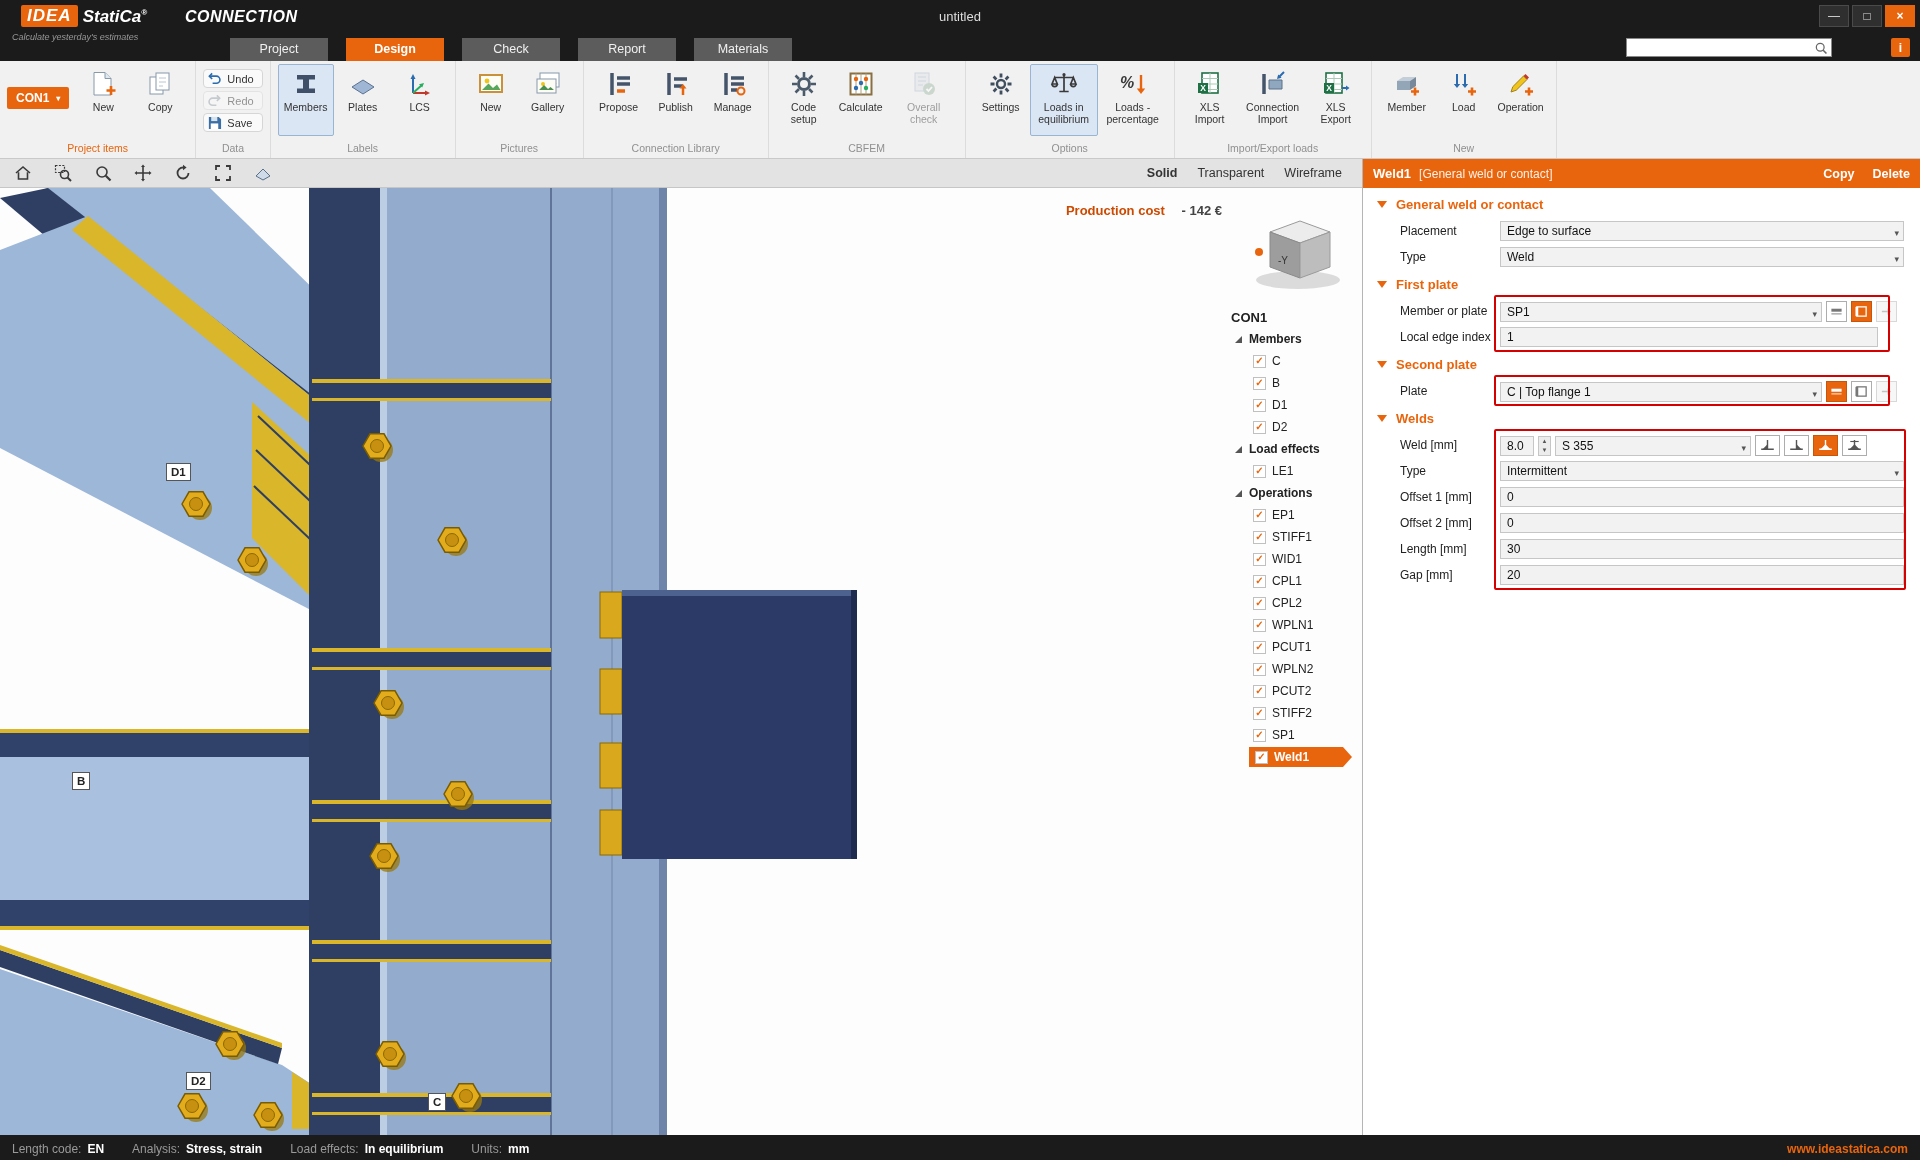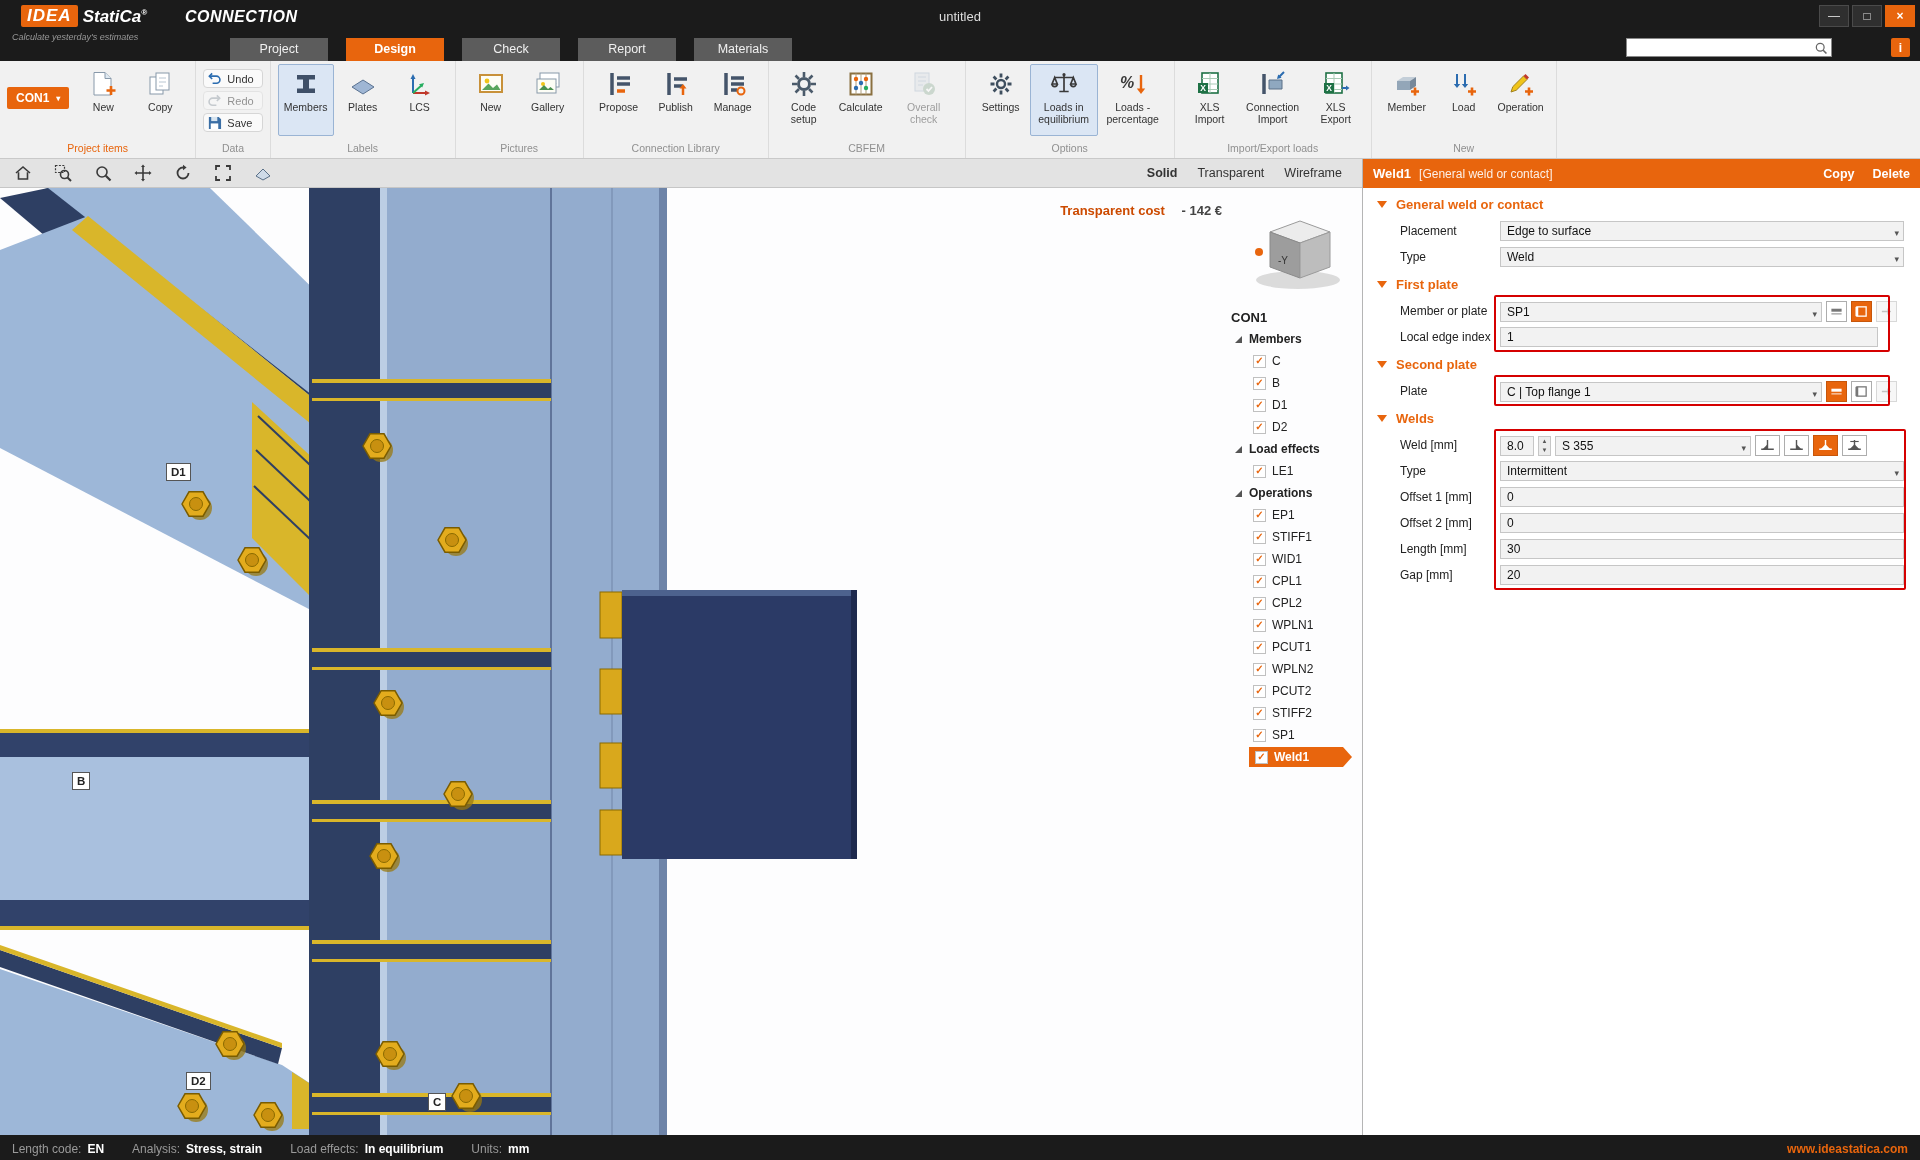--- a/index.html
+++ b/index.html
@@ -550,21 +550,21 @@
           <ellipse cx="1298" cy="92" rx="42" ry="9" fill="#d2d2d2" opacity="0.8"></ellipse>
           <polygon points="1270,44 1300,33 1330,44 1300,55" fill="#ececec" stroke="#9a9a9a"></polygon>
           <polygon points="1270,44 1300,55 1300,90 1270,79" fill="#9d9d9d" stroke="#8a8a8a"></polygon>
           <polygon points="1300,55 1330,44 1330,79 1300,90" fill="#bdbdbd" stroke="#9a9a9a"></polygon>
           <circle cx="1259" cy="64" r="4" fill="#e8650d"></circle>
           <text x="1278" y="76" font-size="10" fill="#333">-Y</text>
         </g>
       </svg>
 
       <div id="prodcost">
-        <span class="pc1">Transparent cost</span>
+        <span class="pc1">Production cost</span>
         <span class="pc2">-  142 €</span>
       </div>
 
       <div id="tree">
           <div class="trow root">CON1</div>
           <div class="trow tgroup">
             <span class="tri-se"></span>
             <span>Members</span>
           </div>
           <div class="trow tleaf">

